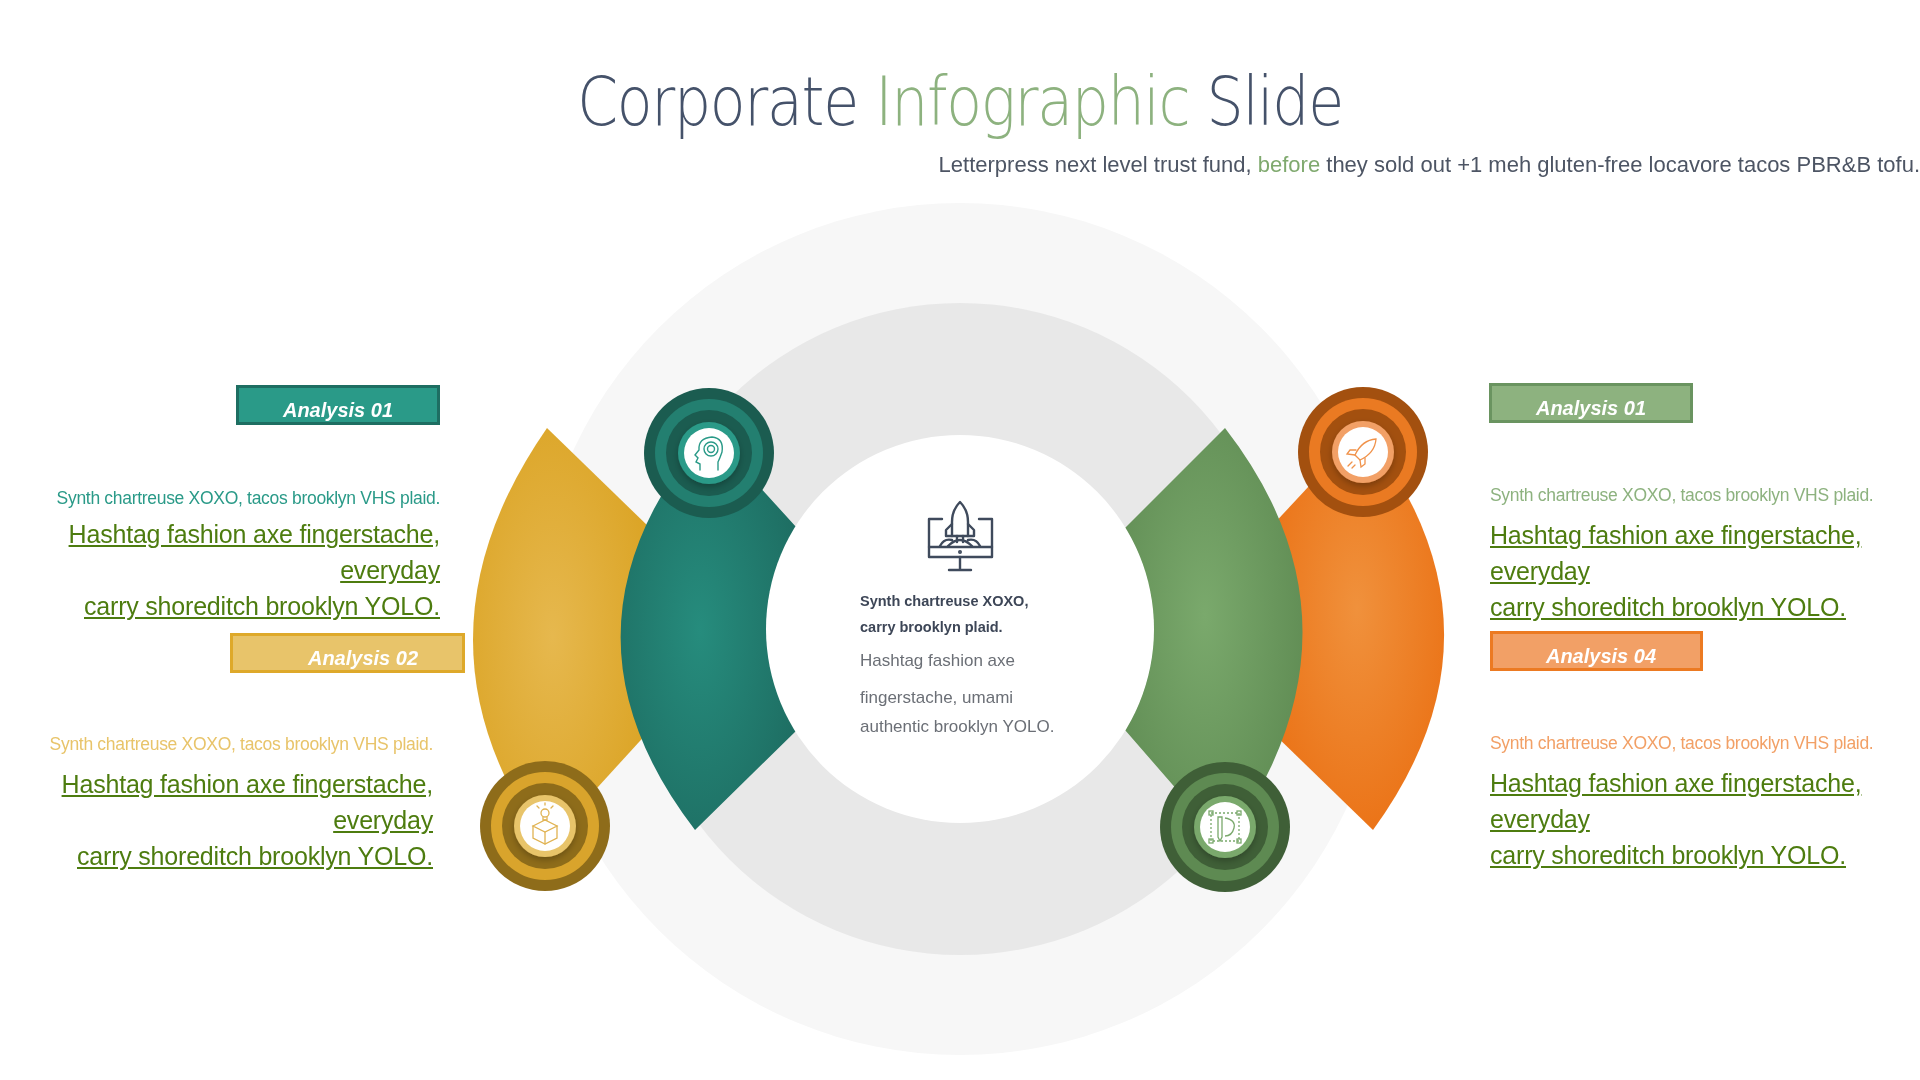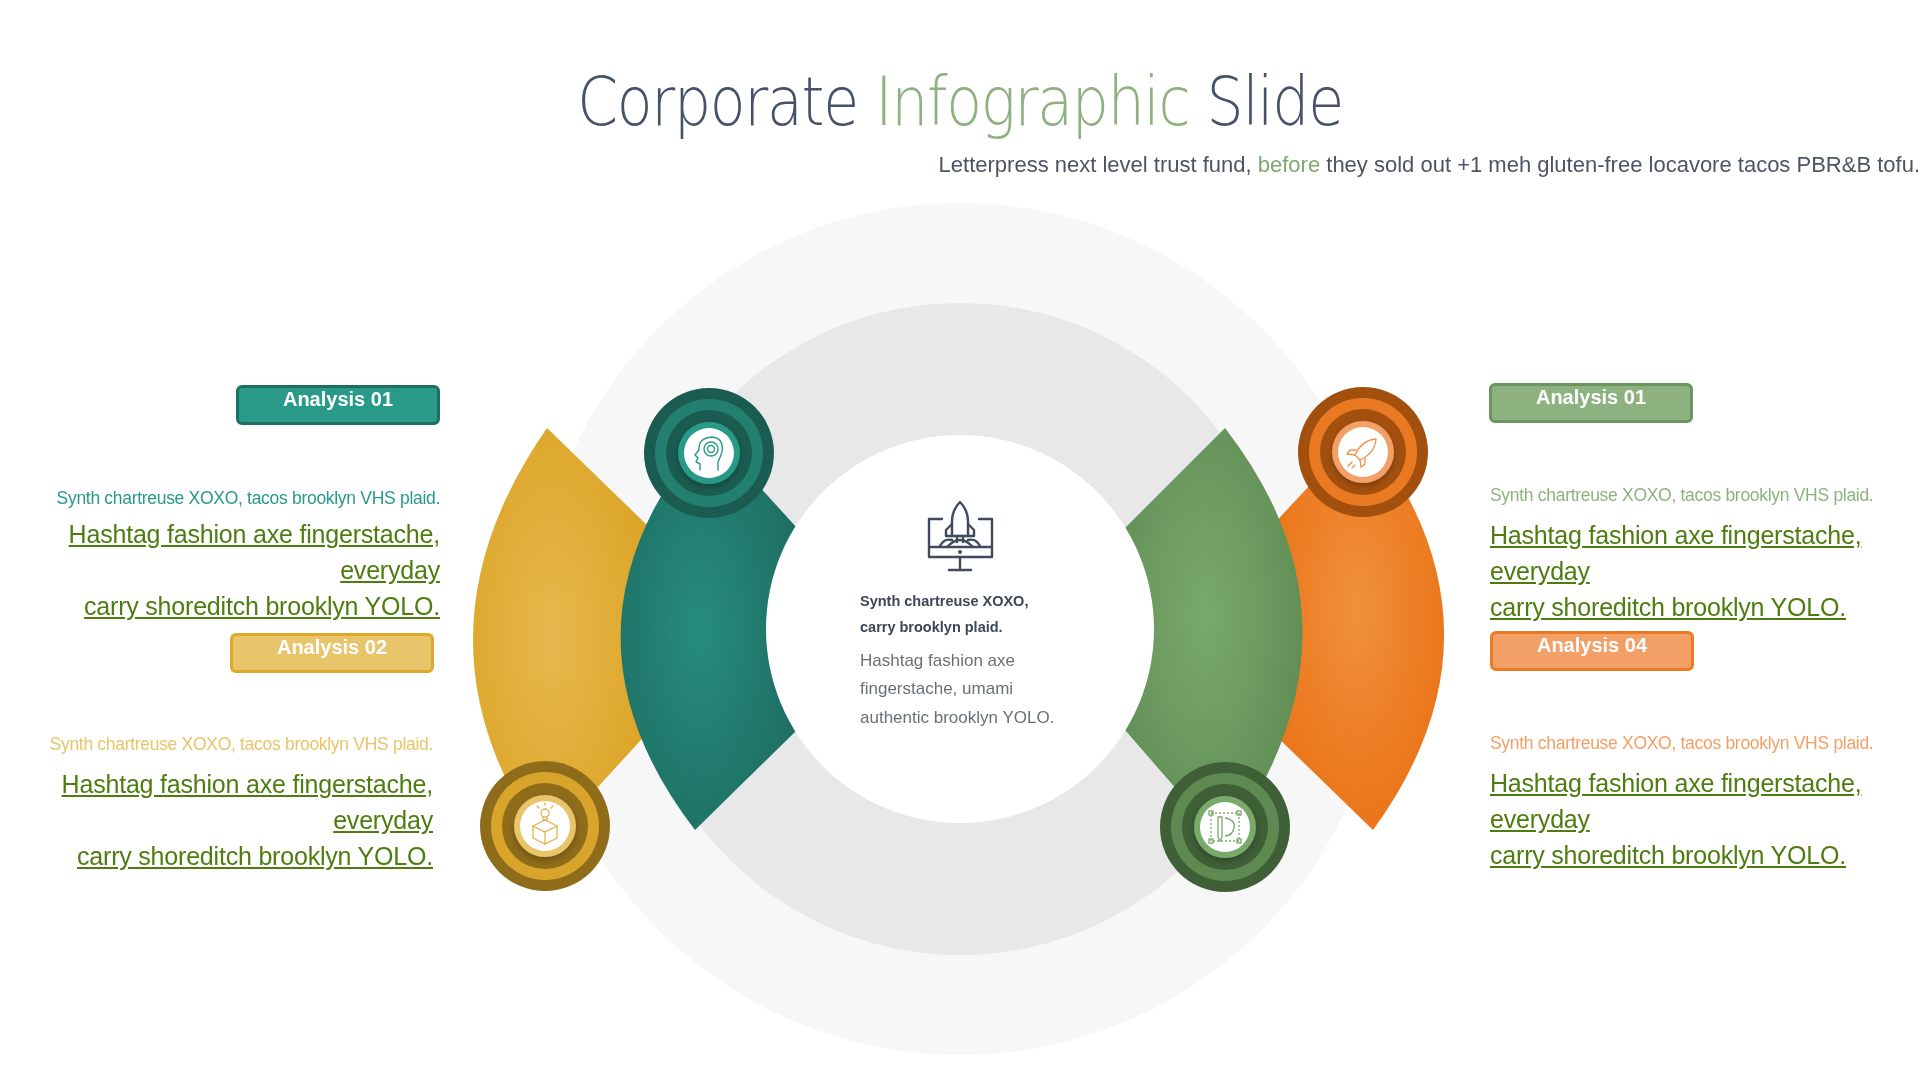--- a/index.html
+++ b/index.html
@@ -3,21 +3,21 @@
 <meta charset="utf-8">
 <style>
   html, body { margin: 0; padding: 0; }
   body { width: 1920px; height: 1080px; background: #ffffff; position: relative; overflow: hidden; font-family: "Liberation Sans", sans-serif; }
   .abs { position: absolute; }
   #title { left: 0; width: 1920px; top: 62px; text-align: center; font-size: 68px; color: #45526a; font-family: "DejaVu Sans", sans-serif; font-weight: 300; letter-spacing: -1.5px; transform: scaleX(0.86); transform-origin: center; }
   #title .hl { color: #8db27f; }
   #subtitle { left: 0; width: 1920px; top: 152px; text-align: right; font-size: 22px; color: #4d5564; font-family: "Liberation Sans", sans-serif; }
   #subtitle .hl { color: #7fa96e; }
   svg#diagram { position: absolute; left: 0; top: 0; }
-  .label-box { position: absolute; width: 198px; height: 34px; border-radius: 6px; border: 3px solid; display: flex; align-items: flex-start; justify-content: center; color: #fff; font-weight: bold; font-size: 20px; font-family: "Liberation Sans", sans-serif; box-sizing: content-box; }
+  .label-box { position: absolute; width: 198px; height: 34px; border-radius: 0; border: 3px solid; display: flex; align-items: flex-end; justify-content: center; color: #fff; font-weight: bold; font-size: 20px; font-family: "Liberation Sans", sans-serif; box-sizing: content-box; font-style: italic; }
   .block { position: absolute; width: 420px; font-family: "Liberation Sans", sans-serif; }
   .block .lead { font-size: 17.5px; height: 36px; line-height: 36px; letter-spacing: -0.3px; margin-top: 43px; }
   .block .body { font-size: 25px; color: #4d7c0f; line-height: 36px; letter-spacing: -0.2px; text-decoration: underline; }
   .block.left { text-align: right; }
   .block.right { text-align: left; }
   #center-text { position: absolute; left: 860px; top: 588px; width: 200px; text-align: left; }
   #center-text .head { font-weight: bold; font-size: 14.5px; color: #3d4657; line-height: 26px; }
   #center-text .body { font-size: 17px; color: #6b6f76; line-height: 25px; margin-top: 8px; }
 </style>
 </head>
@@ -131,51 +131,51 @@
     <path d="M952,524 L946,530 L946,536 L952,536 M968,524 L974,530 L974,536 L968,536"></path>
     <path d="M957,536 L957,542 M963,536 L963,542"></path>
     <path d="M940,546 Q944,538 952,540 M980,546 Q976,538 968,540 M948,546 Q960,534 972,546"></path>
   </g>
 </svg>
 
 <div id="center-text">
   <div class="head">Synth chartreuse XOXO,</div>
   <div class="head">carry brooklyn plaid.</div>
   <div class="body">Hashtag fashion axe</div>
-  <div class="body" style="margin-top:3px">fingerstache, umami</div>
+  <div class="body" style="margin-top:12px">fingerstache, umami</div>
   <div class="body" style="margin-top:4px">authentic brooklyn YOLO.</div>
 </div>
 
 <div class="label-box" style="left:236px; top:385px; background:#2a9a88; border-color:#1e6e62;">
     <span>Analysis 01</span>
   </div>
 <div class="block left" style="left:20px; top:437px;">
   <div class="lead" style="color:#2a9a88;">Synth chartreuse XOXO, tacos brooklyn VHS plaid.</div>
   <div class="body">Hashtag fashion axe fingerstache, everyday</div>
   <div class="body">carry shoreditch brooklyn YOLO.</div>
 </div>
 
-<div class="label-box" style="left:230px; top:633px; background:#e8c46a; border-color:#dea92a;">
+<div class="label-box" style="left:230px; top:633px; background:#e8c46a; border-color:#dea92a;padding-left:31px;">
     <span>Analysis 02</span>
   </div>
 <div class="block left" style="left:13px; top:683px;">
   <div class="lead" style="color:#e8c46a;">Synth chartreuse XOXO, tacos brooklyn VHS plaid.</div>
   <div class="body" style="margin-top:4px;">Hashtag fashion axe fingerstache, everyday</div>
   <div class="body">carry shoreditch brooklyn YOLO.</div>
 </div>
 
 <div class="label-box" style="left:1489px; top:383px; background:#8db27f; border-color:#6a9460;">
     <span>Analysis 01</span>
   </div>
 <div class="block right" style="left:1490px; top:434px;">
   <div class="lead" style="color:#8db27f;">Synth chartreuse XOXO, tacos brooklyn VHS plaid.</div>
   <div class="body" style="margin-top:4px;">Hashtag fashion axe fingerstache, everyday</div>
   <div class="body">carry shoreditch brooklyn YOLO.</div>
 </div>
 
-<div class="label-box" style="left:1490px; top:631px; background:#f2a066; border-color:#ec7a22;">
+<div class="label-box" style="left:1490px; top:631px; background:#f2a066; border-color:#ec7a22;padding-left:9px;">
     <span>Analysis 04</span>
   </div>
 <div class="block right" style="left:1490px; top:682px;">
   <div class="lead" style="color:#f2a066;">Synth chartreuse XOXO, tacos brooklyn VHS plaid.</div>
   <div class="body" style="margin-top:4px;">Hashtag fashion axe fingerstache, everyday</div>
   <div class="body">carry shoreditch brooklyn YOLO.</div>
 </div>
 
 </body></html>

